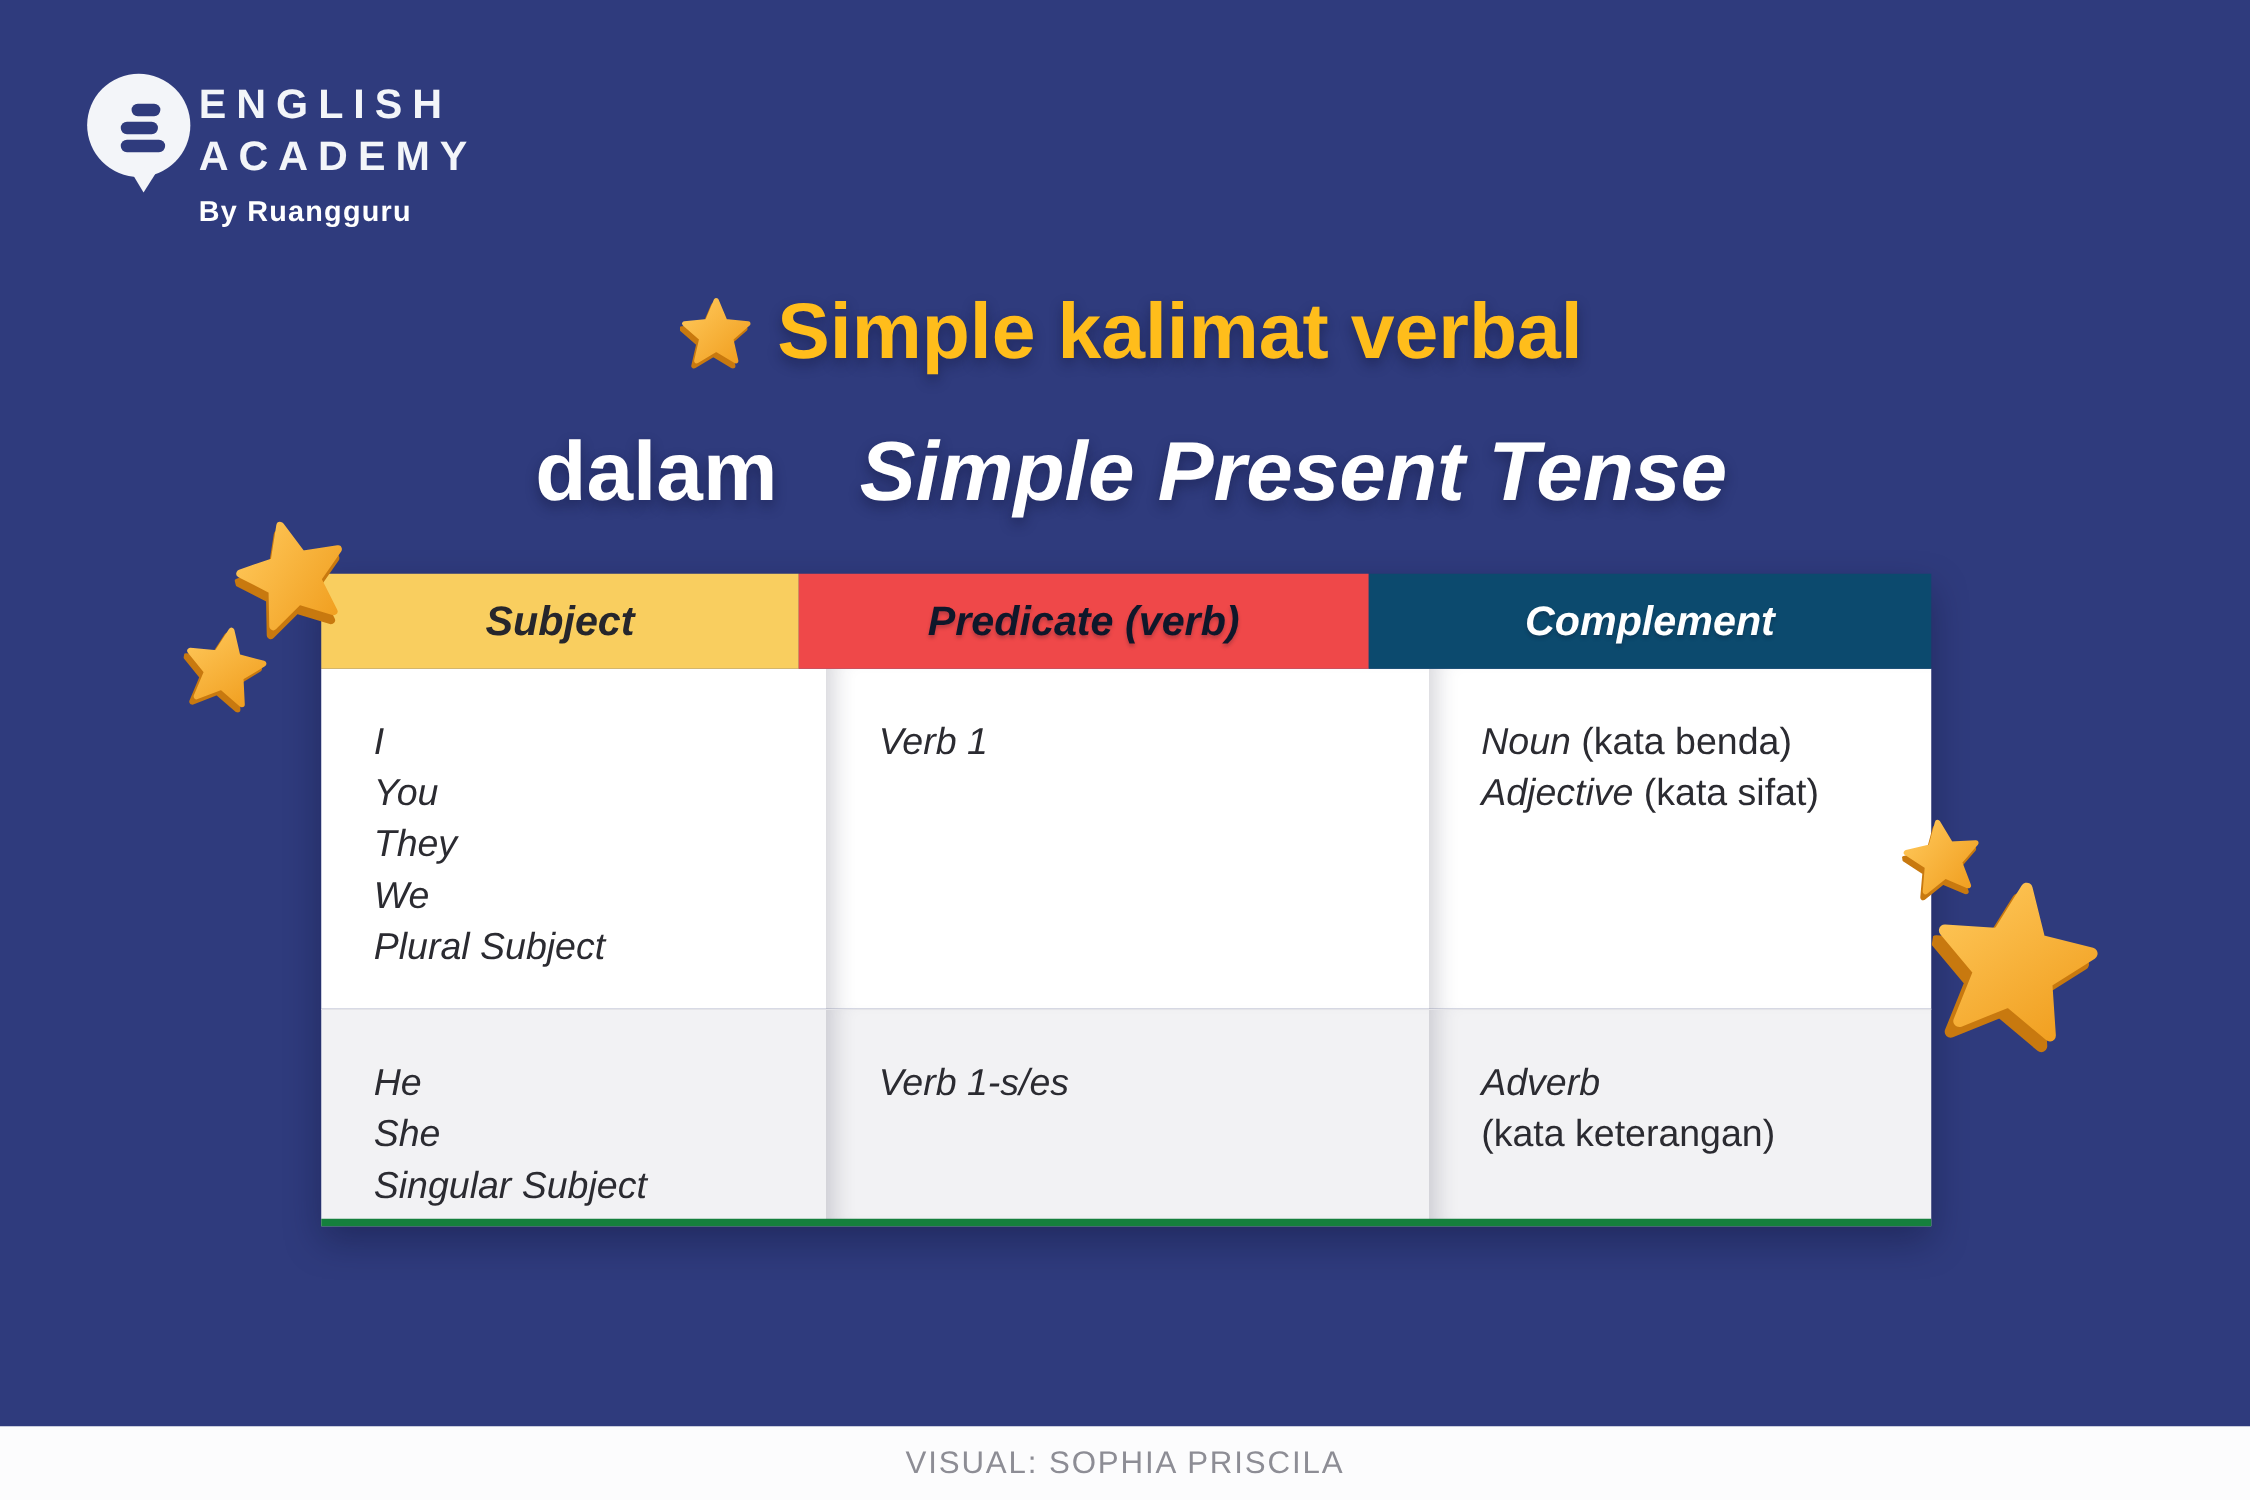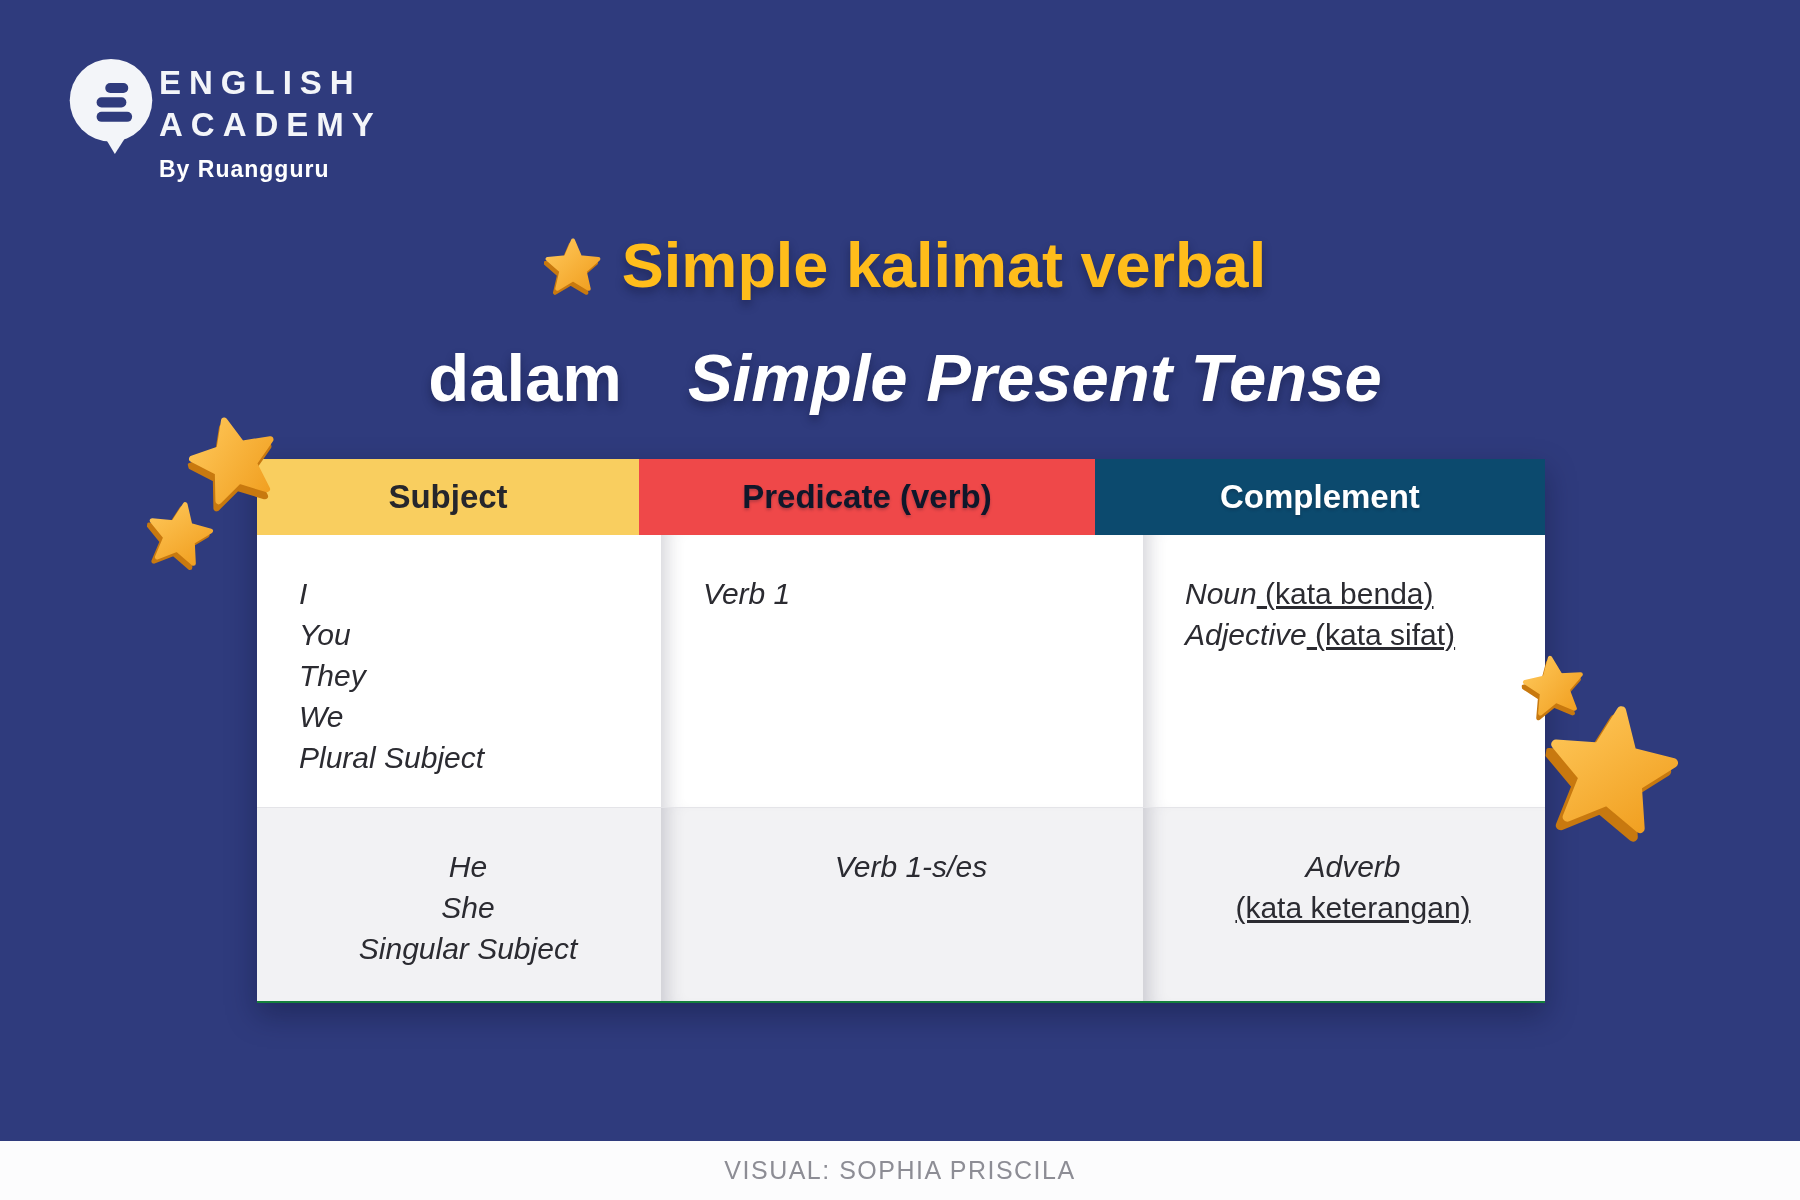--- a/index.html
+++ b/index.html
@@ -35,38 +35,38 @@
 
   
   .ftable {
     position:absolute; left:257px; top:459px; width:1288px;
     box-shadow:0 12px 28px rgba(8,12,40,.35);
     z-index:1;
   }
   .thead { display:flex; height:76px; }
   .th {
     display:flex; align-items:center; justify-content:center;
-    font-size:33px; font-weight:bold; 
+    font-size:33px; font-weight:bold; font-style:italic;
     text-shadow:0 2px 3px rgba(20,20,40,.25);
   }
   .th-subject    { width:404px; background:#F9CE5F; color:#26262C; text-shadow:none; }
   .th-predicate  { width:482px; background:#EF4849; color:#0f172a; }
   .th-complement { width:476px; background:#0c4a6e; color:#FFFFFF; }
 
   .trow { display:flex; }
   .trow1 { height:272px; background:#FFFFFF; }
-  .trow2 { height:196px; background:#F2F2F4; border-top:1px solid #E4E4E8; border-bottom:2px solid #15803d;text-align:center; }
+  .trow2 { height:174px; background:#F2F2F4; border-top:1px solid #E4E4E8; border-bottom:6px solid #15803d; }
   .td { padding:38px 24px 0 42px; font-size:30px; line-height:41px; color:#2B2B31; }
   .td-subject    { width:404px; }
   .td-predicate  { width:482px; }
   .td-complement { width:402px; }
   .td + .td { box-shadow: inset 20px 0 18px -14px rgba(45,45,70,.20); }
   .italic-line { font-style:italic; }
   .cell-line em { font-style:italic; }
-  .cell-line .note { font-style:normal;text-decoration:underline; }
+  .cell-line .note { font-style:normal; }
   .td-predicate em { font-style:italic; }
 
   
   .star { position:absolute; z-index:2; }
   .star-left-big    { left:188px;  top:414px; width:92px;  height:92px;  transform:rotate(-14deg); }
   .star-left-small  { left:146px;  top:500px; width:68px;  height:68px;  transform:rotate(10deg); }
   .star-right-small { left:1522px; top:654px; width:64px;  height:64px;  transform:rotate(-8deg); }
   .star-right-big   { left:1544px; top:702px; width:136px; height:136px; transform:rotate(9deg); }
 
   

